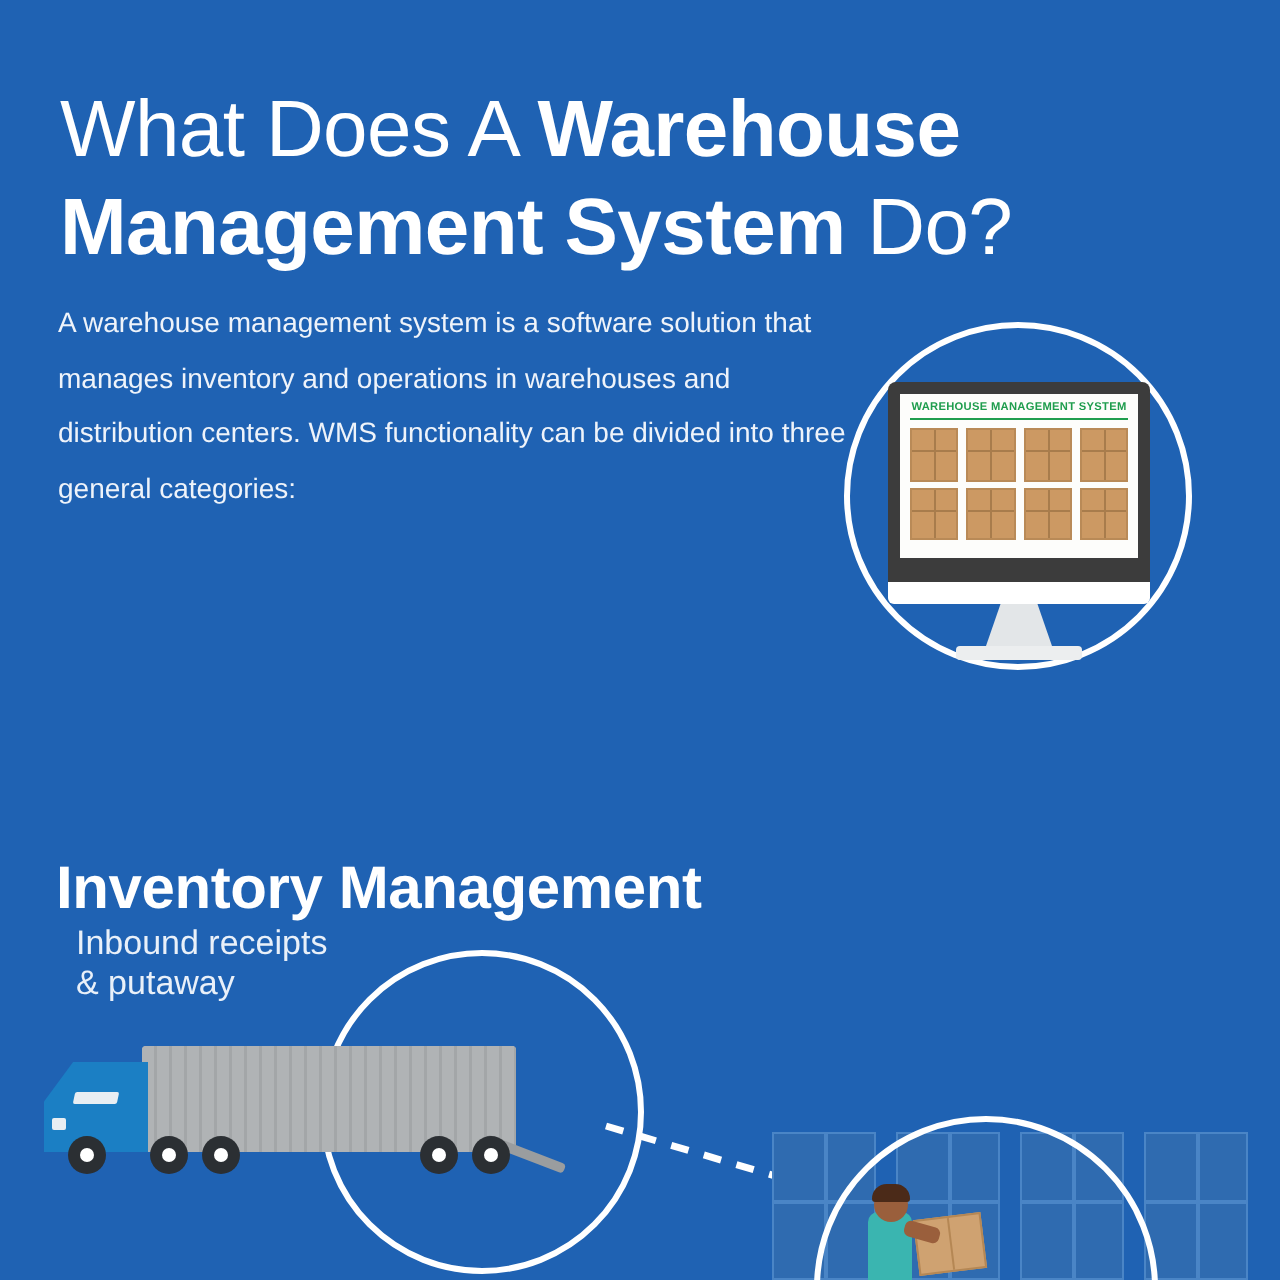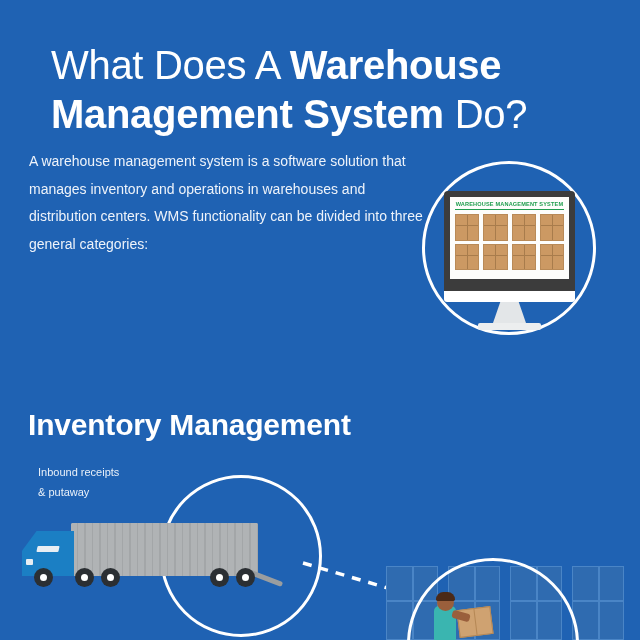--- a/index.html
+++ b/index.html
@@ -21,52 +21,51 @@
   .headline {
     position: absolute;
     left: 30px;
     top: 14px;
     width: 580px;
     color: #ffffff;
     font-size: 40px;
     line-height: 49px;
     font-weight: 300;
     letter-spacing: -0.3px;
-    margin-left: 21px;
   }
   .headline .strong { font-weight: 700; }
 
   
   .intro {
     position: absolute;
     left: 29px;
     top: 134px;
     width: 400px;
     color: #eef3fa;
     font-size: 14px;
     line-height: 27.5px;
     font-weight: 400;
   }
 
   
   .section-heading {
     position: absolute;
     left: 28px;
-    top: 383px;
+    top: 403px;
     color: #ffffff;
     font-size: 30px;
     font-weight: 700;
     letter-spacing: -0.2px;
   }
 
   
   .label {
     position: absolute;
     color: #e9f0f9;
-    font-size: 11px;
+    font-size: 17px;
     line-height: 20px;
     font-weight: 400;
   }
   .label-inbound { left: 38px; top: 462px; width: 210px; text-align: left; }
   .label-track   { left: 360px; top: 501px; width: 215px; text-align: right; }
 
   
   .ring {
     position: absolute;
     border-radius: 50%;

